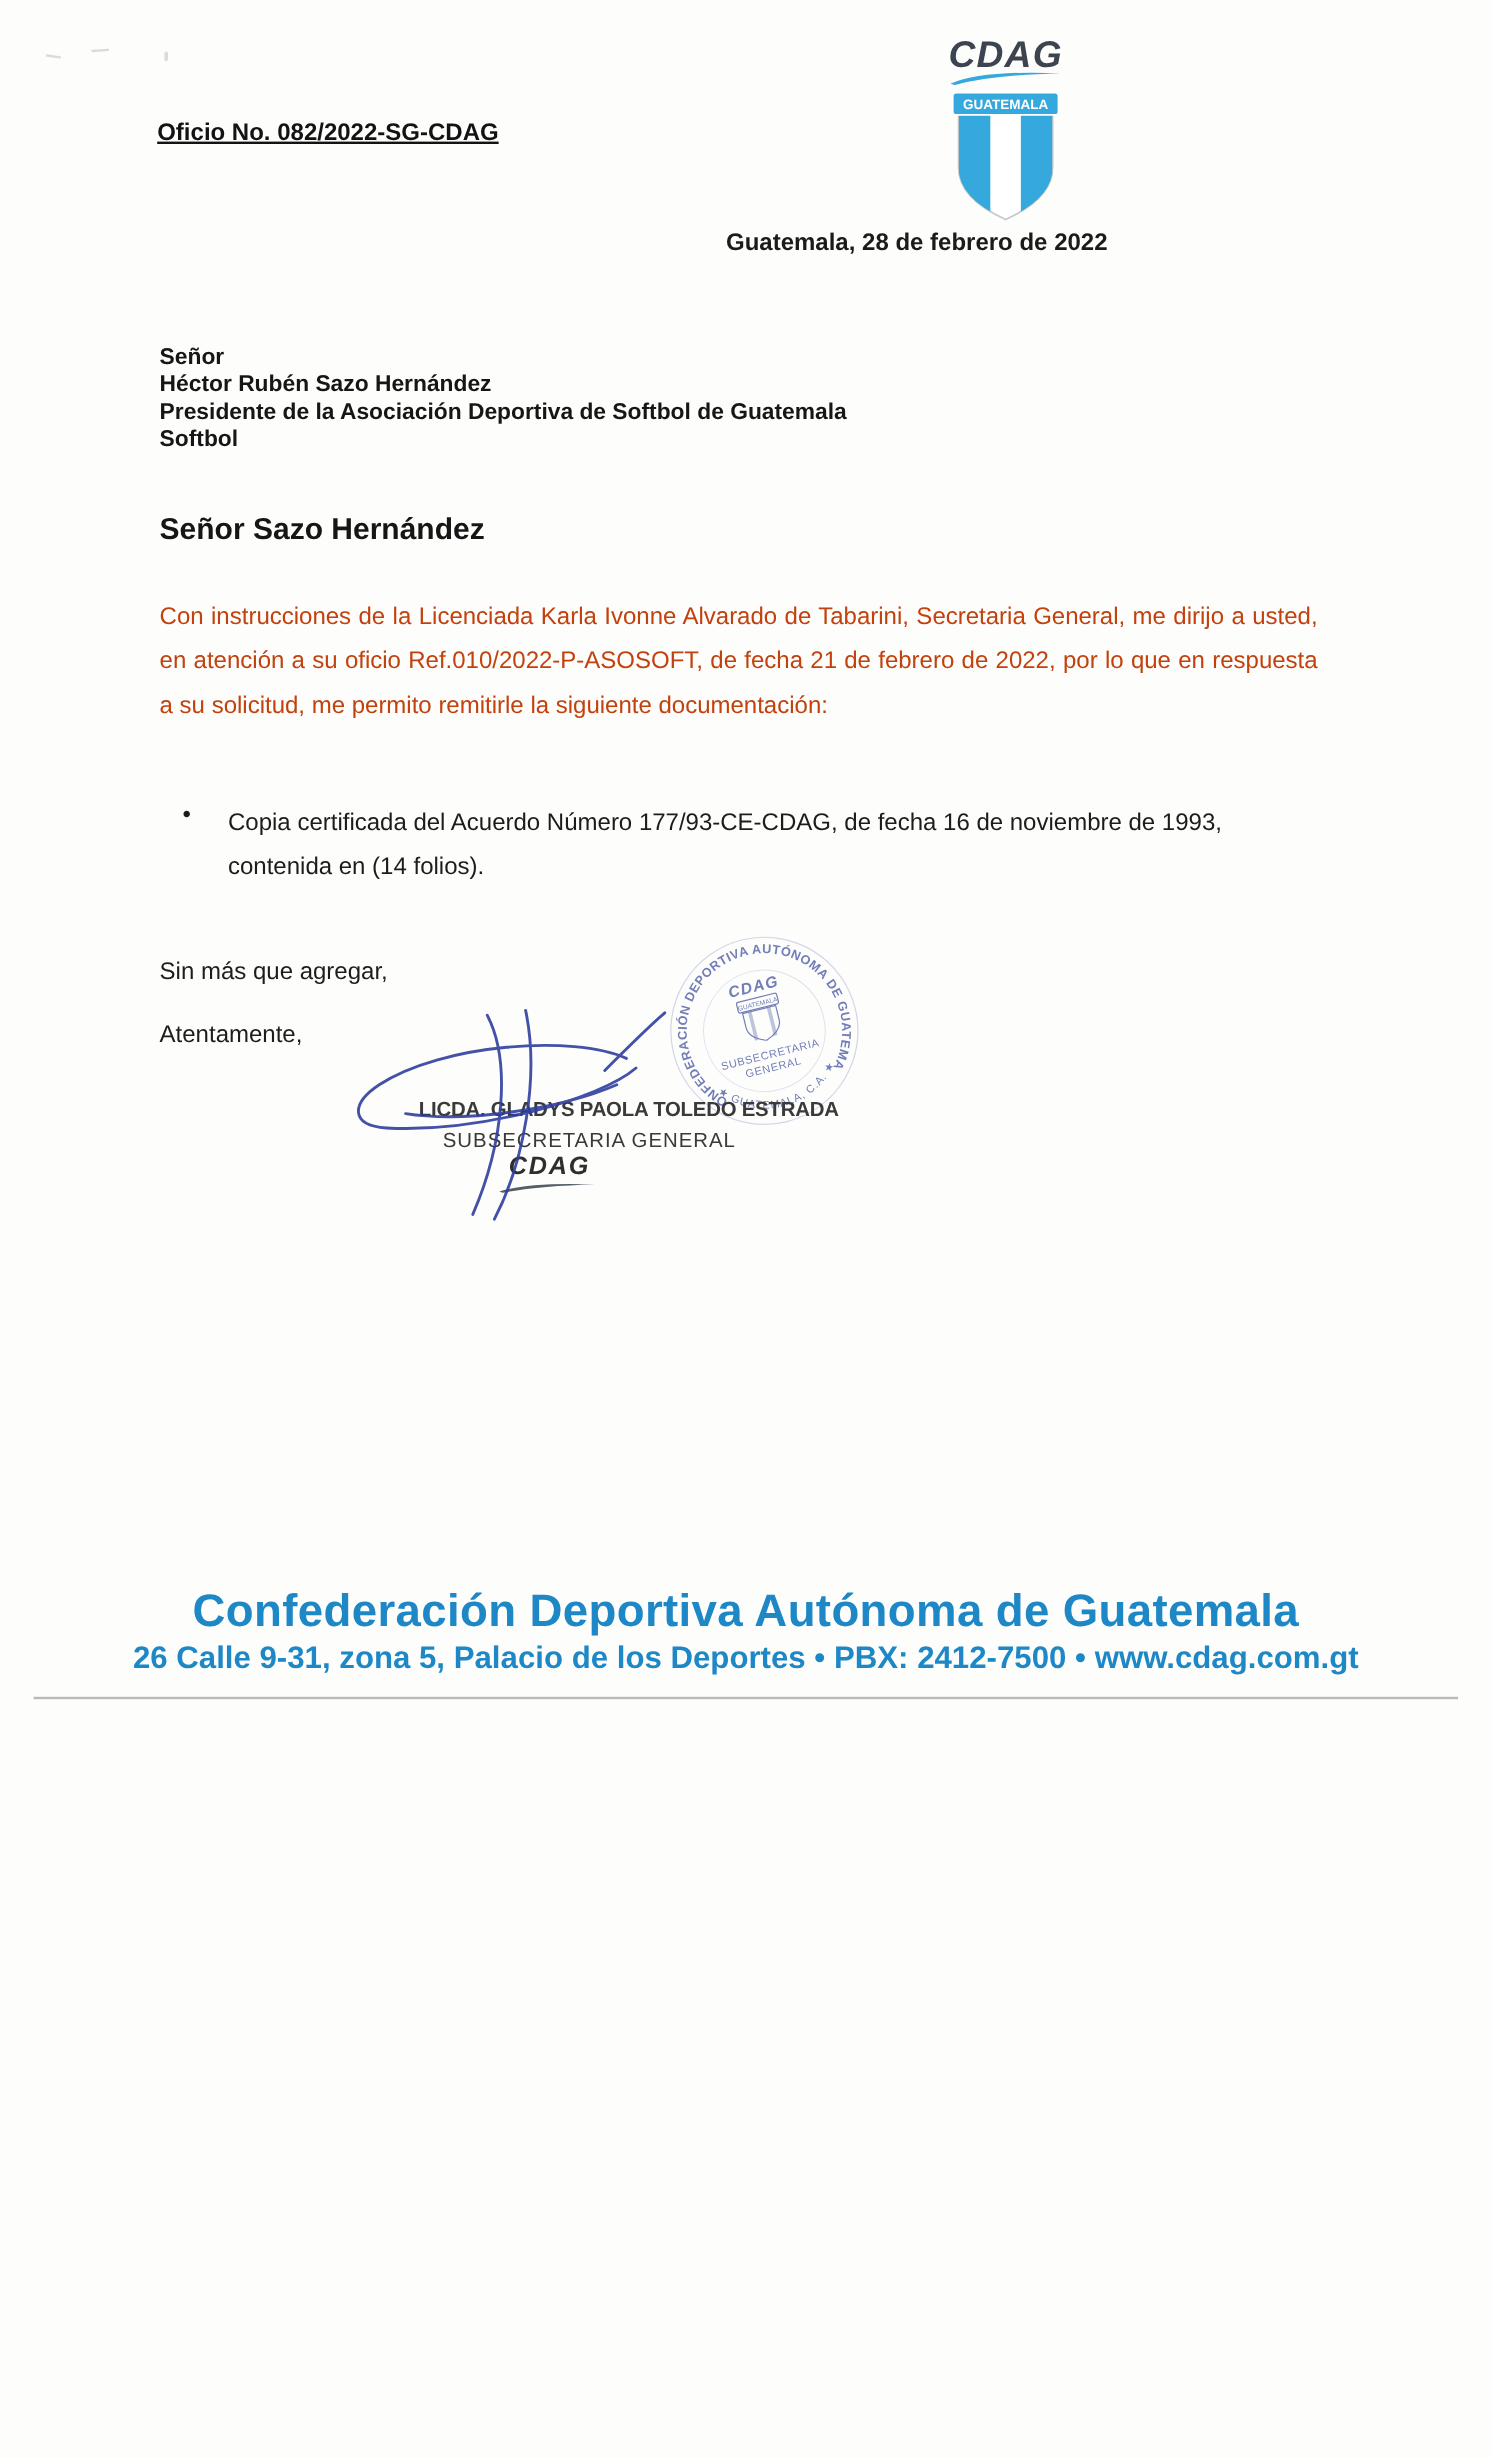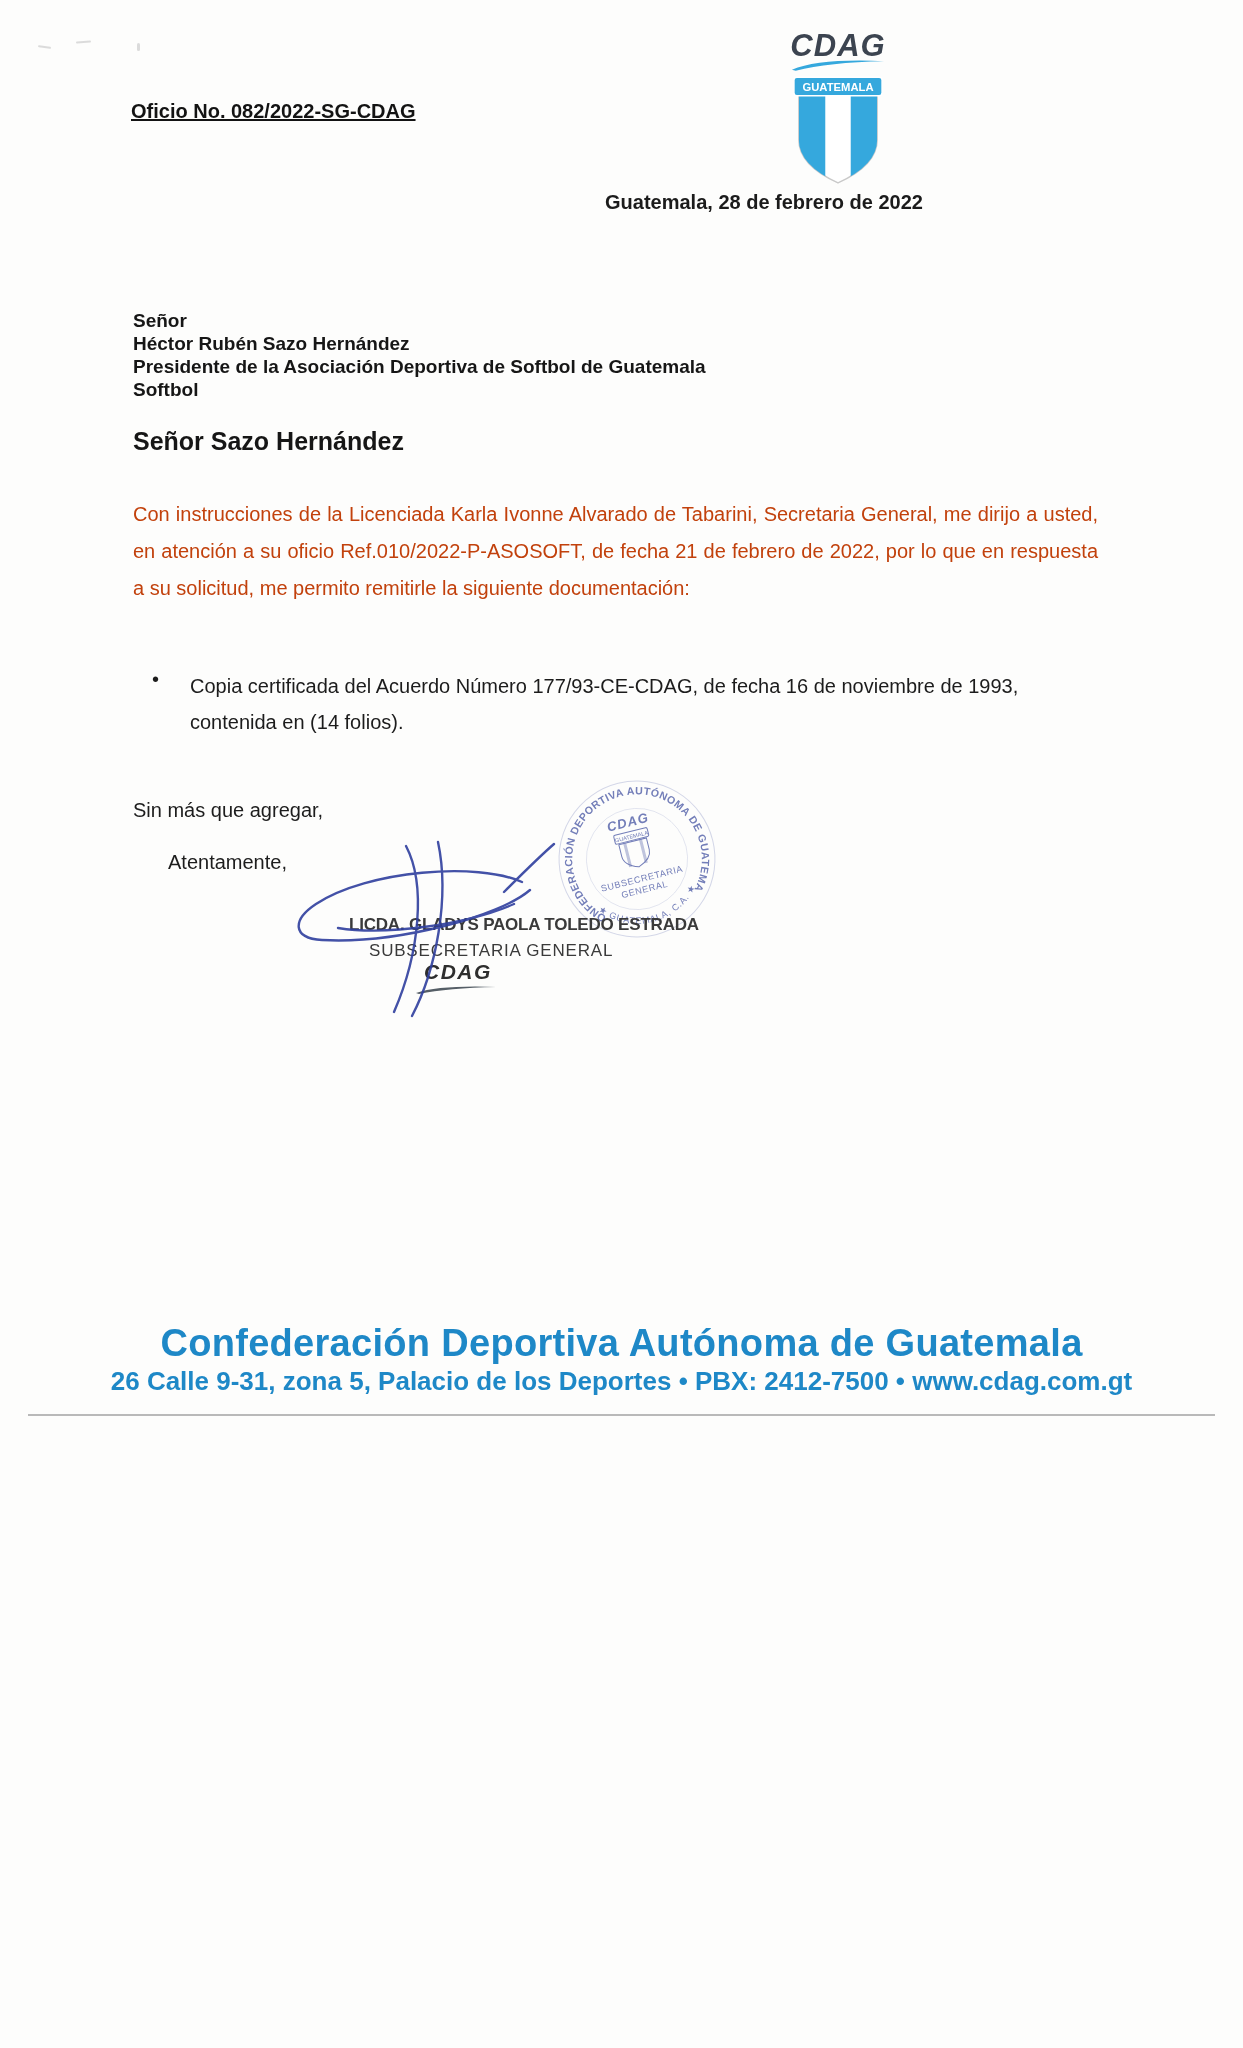--- a/index.html
+++ b/index.html
@@ -13,31 +13,31 @@
 
   .oficio-no{position:absolute;left:131px;top:100px;font-size:20px;font-weight:700;text-decoration:underline;color:#131313;}
 
   .logo{position:absolute;left:786px;top:30px;width:104px;text-align:center;}
   .logo-wordmark{font-size:31px;font-weight:800;font-style:italic;letter-spacing:1px;color:#3c4450;line-height:1;}
   .logo-swoosh{display:block;margin:-3px auto 0;}
   .logo-shield{display:block;margin:3px auto 0;}
 
   .date-line{position:absolute;left:557px;top:191px;font-size:20px;font-weight:600;color:#1b1b1b;margin-left:48px;}
 
-  .recipient{position:absolute;left:133px;top:286px;font-size:19px;font-weight:700;line-height:23px;color:#161616;margin-top:23px;}
+  .recipient{position:absolute;left:133px;top:286px;font-size:19px;font-weight:700;line-height:23px;color:#161616;}
   .salutation{position:absolute;left:133px;top:427px;font-size:25px;font-weight:700;color:#161616;}
 
   .body-par{position:absolute;left:133px;top:496px;width:965px;font-size:20px;line-height:37px;text-align:justify;color:#c2410c;}
 
   .bullet-row{position:absolute;left:152px;top:668px;display:flex;color:#1c1c1c;}
   .bullet-marker{font-size:20px;width:38px;flex:0 0 38px;}
   .bullet-text{width:830px;font-size:20px;line-height:36px;}
 
   .closing-1{position:absolute;left:133px;top:799px;font-size:20px;}
-  .closing-2{position:absolute;left:133px;top:851px;font-size:20px;margin-left:35px;}
+  .closing-2{position:absolute;left:133px;top:851px;font-size:20px;}
 
   .sig-name{position:absolute;left:349px;top:915px;font-size:17px;font-weight:600;letter-spacing:-0.2px;color:#3a3a3a;z-index:2;white-space:nowrap;}
   .sig-title{position:absolute;left:369px;top:941px;font-size:17px;letter-spacing:.8px;color:#3a3a3a;z-index:2;white-space:nowrap;}
   .sig-org{position:absolute;left:424px;top:960px;font-size:21px;font-weight:800;font-style:italic;letter-spacing:1.5px;color:#2e2e2e;z-index:2;}
   .sig-org-swoosh{position:absolute;left:414px;top:984px;z-index:2;}
 
   .signature-svg{position:absolute;left:278px;top:832px;z-index:3;}
   .stamp-svg{position:absolute;left:556px;top:778px;z-index:1;opacity:.85;}
 
   .footer-org{position:absolute;left:0;top:1322px;width:100%;text-align:center;font-size:38px;font-weight:700;color:#1e88c7;letter-spacing:.3px;}

